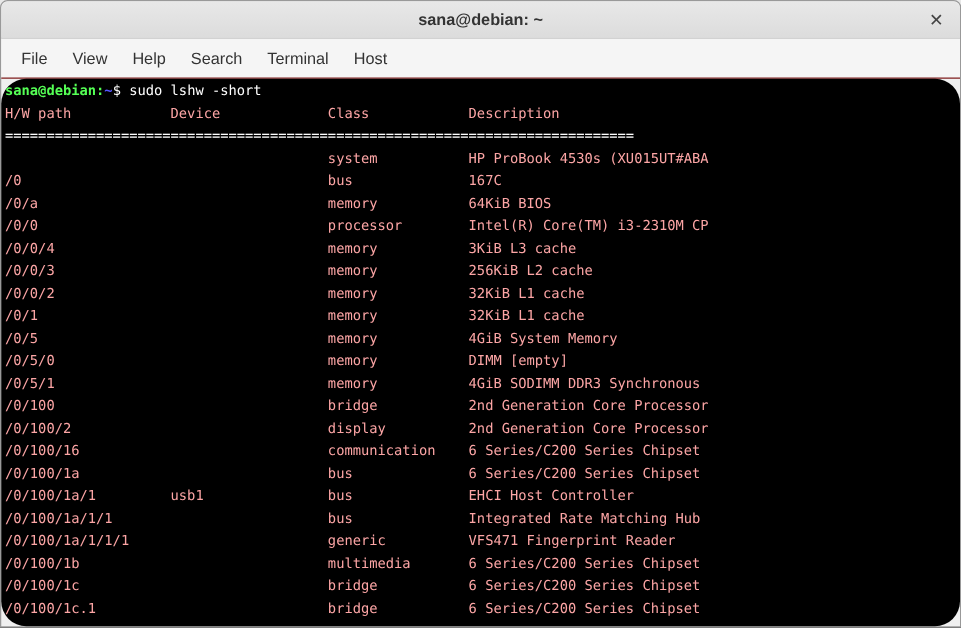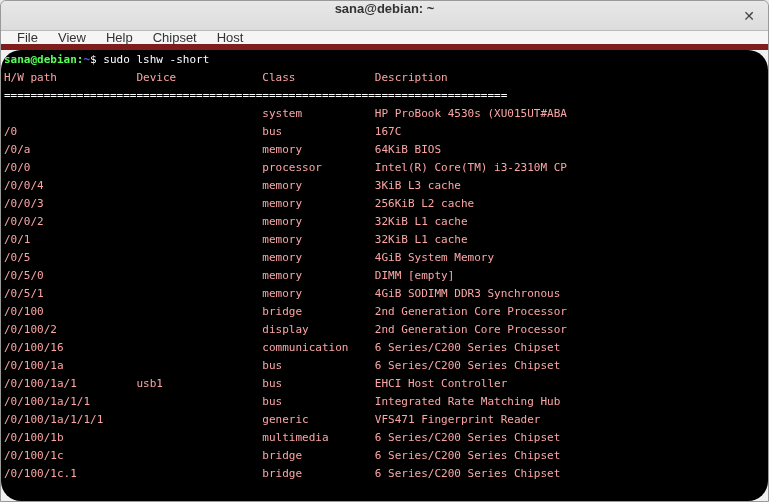--- a/index.html
+++ b/index.html
@@ -15,20 +15,21 @@
       border: 1px solid #999;
       border-radius: 6px 6px 0 0;
       height: 100%;
       display: flex;
       flex-direction: column;
     }
     .titlebar {
       background: linear-gradient(to bottom, #e8e8e8, #dcdcdc);
       height: 30px;
       display: flex;
+      align-items: center;
       justify-content: center;
       position: relative;
       border-radius: 6px 6px 0 0;
       border-bottom: 1px solid #bbb;
     }
     .title {
       font-weight: bold;
       font-size: 13px;
       color: #333;
     }
@@ -39,25 +40,25 @@
       width: 18px;
       height: 18px;
       font-size: 14px;
       color: #444;
       cursor: pointer;
       text-align: center;
       line-height: 18px;
     }
     .menubar {
       background: #f5f5f5;
-      height: 19px;
+      height: 32px;
       display: flex;
       align-items: center;
       padding: 0 6px;
-      border-bottom: 6px solid #7f1d1d;
+      border-bottom: 1px solid #7f1d1d;
       font-size: 13px;
     }
     .menu-item {
       padding: 4px 10px;
       color: #333;
       cursor: pointer;
     }
     .terminal {
       flex: 1;
       background: #000;
@@ -82,17 +83,18 @@
 
 <div class="window">
   <div class="titlebar">
     <span class="title">sana@debian: ~</span>
     <span class="close-btn">✕</span>
   </div>
   <div class="menubar">
     <span class="menu-item">File</span>
     <span class="menu-item">View</span>
     <span class="menu-item">Help</span>
-    <span class="menu-item">Chipset</span>
+    <span class="menu-item">Search</span>
+    <span class="menu-item">Terminal</span>
     <span class="menu-item">Host</span>
   </div>
   <div class="terminal" id="terminal"><div><span class="prompt-user">sana@debian</span><span class="prompt-sep">:</span><span class="prompt-path">~</span><span class="cmd">$ </span><span class="cmd">sudo lshw -short</span></div><div class="row">H/W path            Device             Class            Description</div><div class="divider">============================================================================</div><div class="row">                                       system           HP ProBook 4530s (XU015UT#ABA</div><div class="row">/0                                     bus              167C</div><div class="row">/0/a                                   memory           64KiB BIOS</div><div class="row">/0/0                                   processor        Intel(R) Core(TM) i3-2310M CP</div><div class="row">/0/0/4                                 memory           3KiB L3 cache</div><div class="row">/0/0/3                                 memory           256KiB L2 cache</div><div class="row">/0/0/2                                 memory           32KiB L1 cache</div><div class="row">/0/1                                   memory           32KiB L1 cache</div><div class="row">/0/5                                   memory           4GiB System Memory</div><div class="row">/0/5/0                                 memory           DIMM [empty]</div><div class="row">/0/5/1                                 memory           4GiB SODIMM DDR3 Synchronous</div><div class="row">/0/100                                 bridge           2nd Generation Core Processor</div><div class="row">/0/100/2                               display          2nd Generation Core Processor</div><div class="row">/0/100/16                              communication    6 Series/C200 Series Chipset</div><div class="row">/0/100/1a                              bus              6 Series/C200 Series Chipset</div><div class="row">/0/100/1a/1         usb1               bus              EHCI Host Controller</div><div class="row">/0/100/1a/1/1                          bus              Integrated Rate Matching Hub</div><div class="row">/0/100/1a/1/1/1                        generic          VFS471 Fingerprint Reader</div><div class="row">/0/100/1b                              multimedia       6 Series/C200 Series Chipset</div><div class="row">/0/100/1c                              bridge           6 Series/C200 Series Chipset</div><div class="row">/0/100/1c.1                            bridge           6 Series/C200 Series Chipset</div></div>
 </div>
 
 </body></html>

